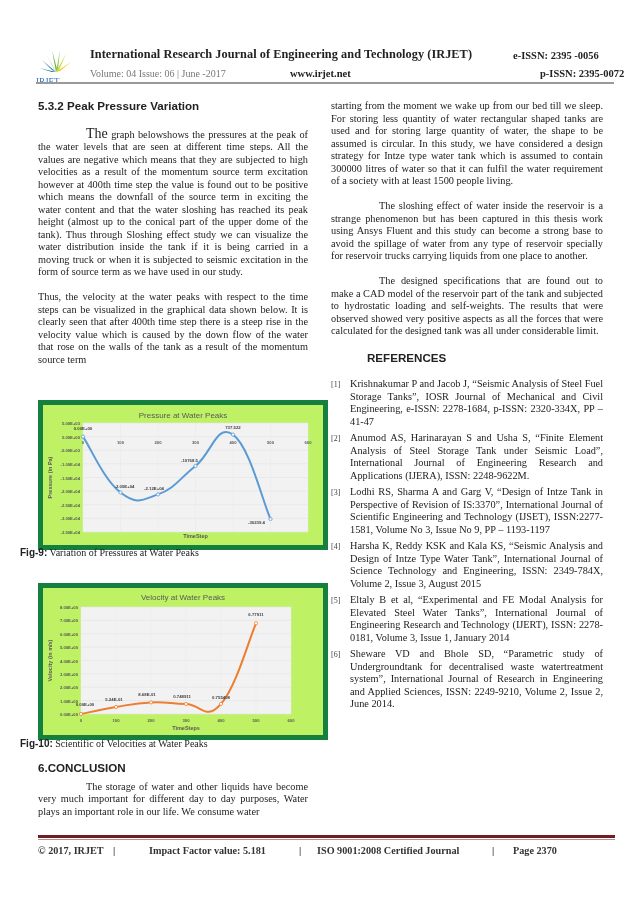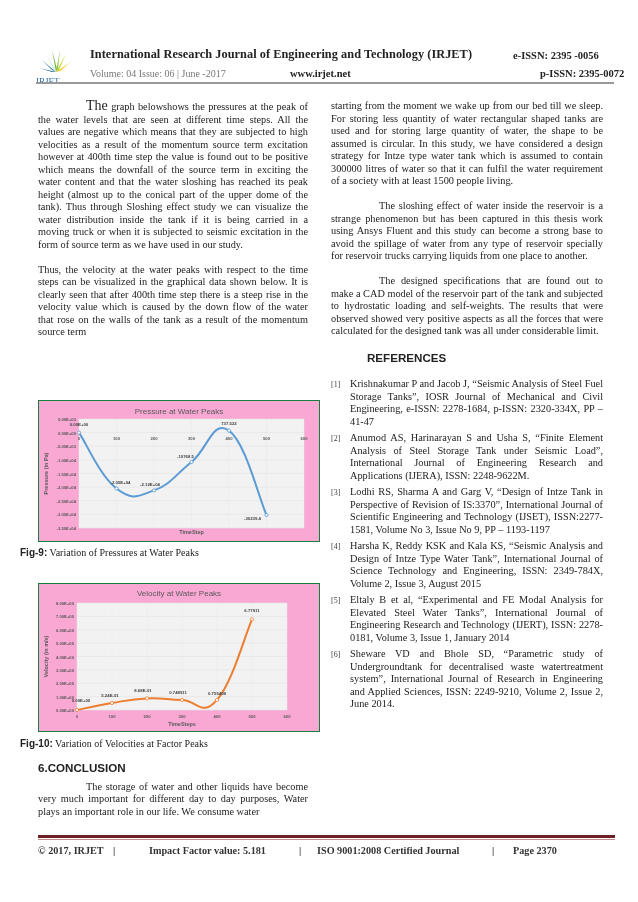--- a/index.html
+++ b/index.html
@@ -18,21 +18,21 @@
   #header-rule { left:36px; top:82px; width:578px; height:2px; background:#999; }
   
   .col { position:absolute; font-family:"Liberation Serif","DejaVu Serif",serif; font-size:10.3px;
          line-height:12.5px; text-align:justify; color:#222; }
   .col p { margin:0; }
   .indent { text-indent:48px; }
   h3.sec { margin:0; font-family:"Liberation Sans","DejaVu Sans",sans-serif; font-size:11.6px; font-weight:bold; color:#222;}
   .bigThe { font-size:14px; }
   .caption { position:absolute; font-family:"Liberation Serif",serif; font-size:10px; text-align:left; width:300px; left:20px;}
   .caption b { font-family:"Liberation Sans",sans-serif; }
-  .chart-box { position:absolute; background:#f9a8d4; border:1px solid #15803d; }
+  .chart-box { position:absolute; background:#bef264; border:5px solid #15803d; }
   .chart-box svg { position:absolute; left:0; top:0; }
   .chart-title { position:absolute; width:100%; text-align:center; font-family:"Liberation Sans",sans-serif;
                  font-size:8px; color:#595959; }
   
   .ref { display:flex; margin-bottom:4px; }
   .ref-num { width:19px; flex:none; font-size:8px; color:#444; padding-top:1px;}
   .ref-text { flex:1; text-align:justify; }
   
   #footer-rule1 { left:38px; top:835px; width:577px; height:3px; background:#6d1f23; }
   #footer-rule2 { left:38px; top:839px; width:577px; height:1px; background:#c58a8c; }
@@ -58,20 +58,21 @@
   </svg>
 </div>
 <div class="abs" id="journal-title">International Research Journal of Engineering and Technology (IRJET)</div>
 <div class="abs" id="eissn">e-ISSN: 2395 -0056</div>
 <div class="abs" id="volume">Volume: 04 Issue: 06 | June -2017</div>
 <div class="abs" id="website">www.irjet.net</div>
 <div class="abs" id="pissn">p-ISSN: 2395-0072</div>
 <div class="abs" id="header-rule"></div>
 
 <div class="col" style="left:38px; top:100px; width:270px;">
+  <h3 class="sec" style="margin-bottom:15px;">5.3.2 Peak Pressure Variation</h3>
   <p class="indent"><span class="bigThe">The</span><span> graph belowshows the pressures at the peak of the water levels that are seen at different time steps. All the values are negative which means that they are subjected to high velocities as a result of the momentum source term excitation however at 400th time step the value is found out to be positive which means the downfall of the source term in exciting the water content and that the water sloshing has reached its peak height (almost up to the conical part of the upper dome of the tank). Thus through Sloshing effect study we can visualize the water distribution inside the tank if it is being carried in a moving truck or when it is subjected to seismic excitation in the form of source term as we have used in our study.</span></p>
   <p style="margin-top:12.5px;">Thus, the velocity at the water peaks with respect to the time steps can be visualized in the graphical data shown below. It is clearly seen that after 400th time step there is a steep rise in the velocity value which is caused by the down flow of the water that rose on the walls of the tank as a result of the momentum source term</p>
 </div>
 
 <div class="chart-box" style="left:38px; top:400px; width:280px; height:140px;">
   <div class="chart-title" style="top:6px;">Pressure at Water Peaks</div>
   <svg id="chart0" width="280" height="140">
       <rect x="40" y="18" width="225" height="109" fill="#f2f2f2"></rect>
       <line x1="40" x2="265" y1="18" y2="18" stroke="#e2e2e2" stroke-width="0.6"></line>
       <text x="37" y="20" font-size="4.2" text-anchor="end" fill="#595959" font-family="Liberation Sans, sans-serif" font-weight="bold">5.00E+03</text>
@@ -170,21 +171,21 @@
       <circle cx="108" cy="114.3905" r="1.6" fill="#fff" stroke="#ed7d31" stroke-width="0.8"></circle>
       <text x="104" y="108.3905" font-size="4.3" text-anchor="middle" fill="#404040" font-family="Liberation Sans, sans-serif" font-weight="bold">8.68E-01</text>
       <circle cx="143" cy="115.983315375" r="1.6" fill="#fff" stroke="#ed7d31" stroke-width="0.8"></circle>
       <text x="139" y="109.983315375" font-size="4.3" text-anchor="middle" fill="#404040" font-family="Liberation Sans, sans-serif" font-weight="bold">0.748911</text>
       <circle cx="178" cy="115.896418" r="1.6" fill="#fff" stroke="#ed7d31" stroke-width="0.8"></circle>
       <text x="178" y="110.896418" font-size="4.3" text-anchor="middle" fill="#404040" font-family="Liberation Sans, sans-serif" font-weight="bold">0.755408</text>
       <circle cx="213" cy="35.32940375" r="1.6" fill="#fff" stroke="#ed7d31" stroke-width="0.8"></circle>
       <text x="213" y="28.329403749999997" font-size="4.3" text-anchor="middle" fill="#404040" font-family="Liberation Sans, sans-serif" font-weight="bold">6.77911</text>
     </svg>
 </div>
-<div class="caption" style="top:738px;"><b>Fig-10:</b><span> Variation of Velocities at Factor Peaks</span></div>
+<div class="caption" style="top:738px;"><b>Fig-10:</b><span> Scientific of Velocities at Water Peaks</span></div>
 
 <div class="col" style="left:38px; top:762px; width:270px;">
   <h3 class="sec" style="margin-bottom:6px;">6.CONCLUSION</h3>
   <p class="indent">The storage of water and other liquids have become very much important for different day to day purposes, Water plays an important role in our life. We consume water</p>
 </div>
 
 <div class="col" style="left:331px; top:100px; width:272px;">
   <p>starting from the moment we wake up from our bed till we sleep. For storing less quantity of water rectangular shaped tanks are used and for storing large quantity of water, the shape to be assumed is circular. In this study, we have considered a design strategy for Intze type water tank which is assumed to contain 300000 litres of water so that it can fulfil the water requirement of a society with at least 1500 people living.</p>
   <p class="indent" style="margin-top:12.5px;">The sloshing effect of water inside the reservoir is a strange phenomenon but has been captured in this thesis work using Ansys Fluent and this study can become a strong base to avoid the spillage of water from any type of reservoir specially for reservoir trucks carrying liquids from one place to another.</p>
   <p class="indent" style="margin-top:12.5px;">The designed specifications that are found out to make a CAD model of the reservoir part of the tank and subjected to hydrostatic loading and self-weights. The results that were observed showed very positive aspects as all the forces that were calculated for the designed tank was all under considerable limit.</p>

